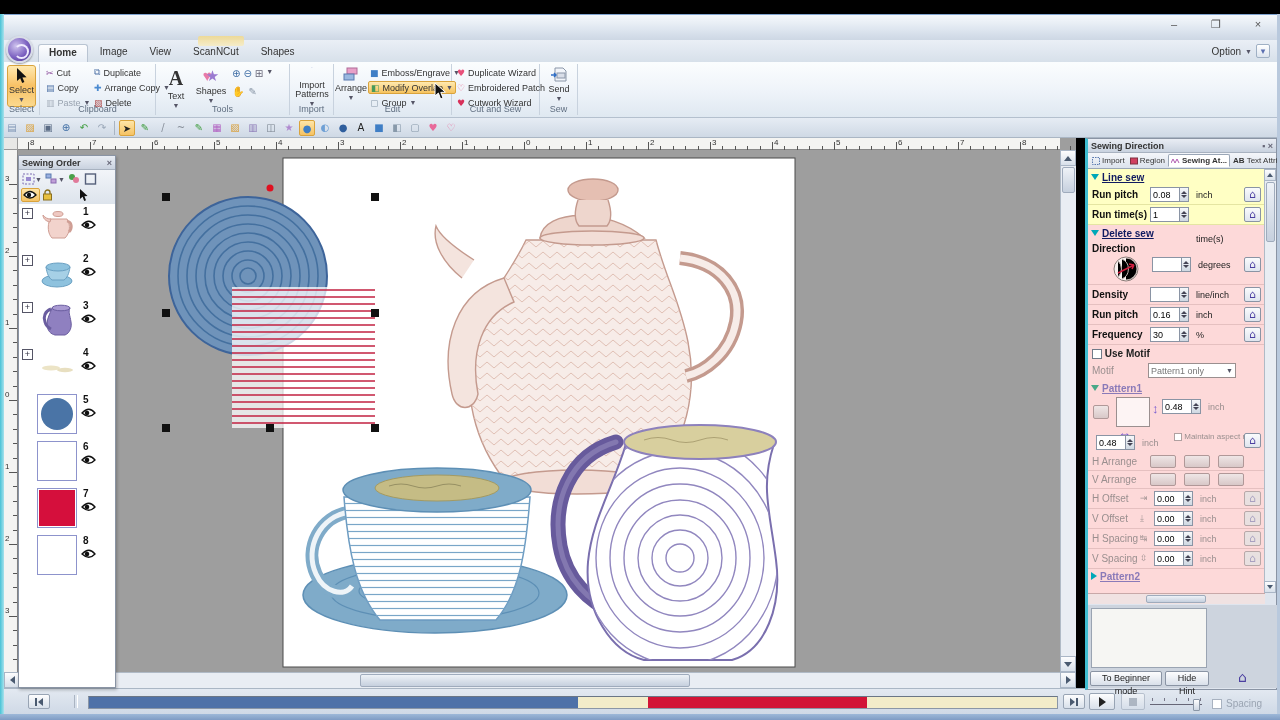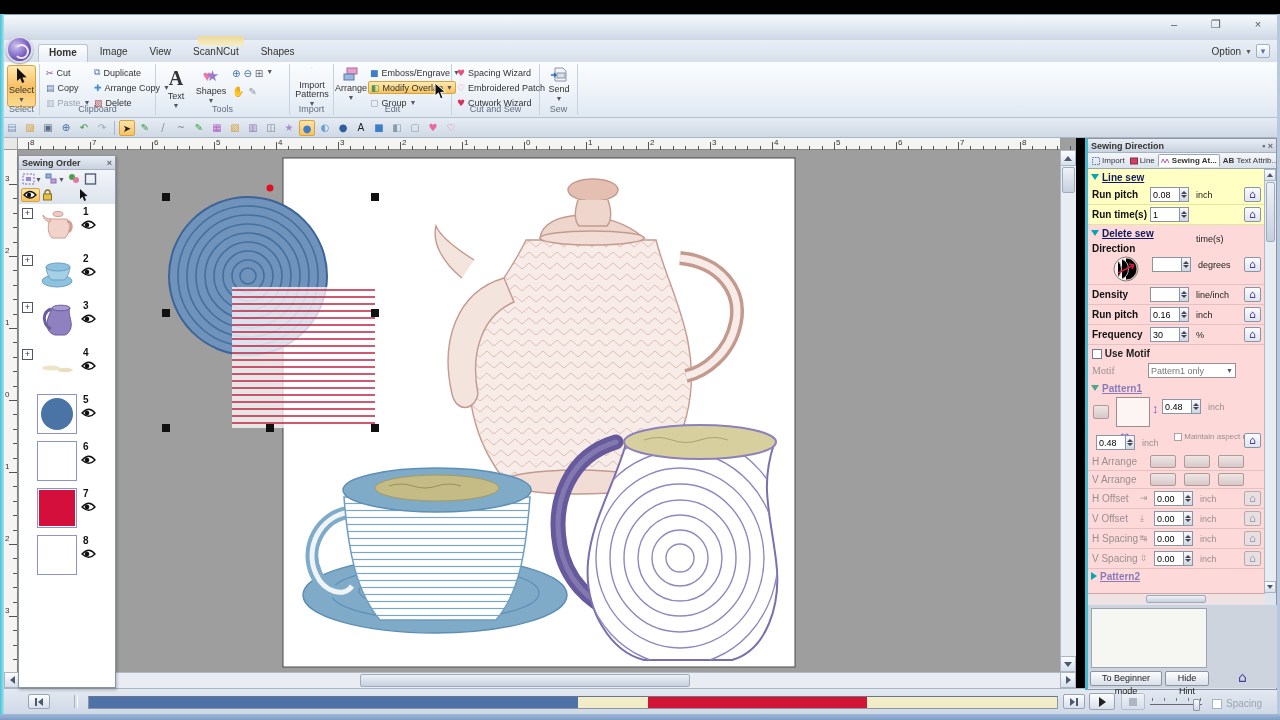--- a/index.html
+++ b/index.html
@@ -331,21 +331,21 @@
       <span class="glyph" style="color:#8899aa">▢</span>
       <span>Group</span>
       <span class="drop">▼</span>
       </div>
     <div class="rglabel">Edit</div>
   </div>
 
   <div class="rgroup" style="left:452px; width:88px;">
     <div class="smallbtn" style="left:3px; top:2px;">
       <span class="glyph" style="color:#e8507a">♥</span>
-      <span>Spacing Wizard</span>
+      <span>Duplicate Wizard</span>
       </div>
     <div class="smallbtn" style="left:3px; top:17px;">
       <span class="glyph" style="color:#e87a9a">♡</span>
       <span>Embroidered Patch</span>
       </div>
     <div class="smallbtn" style="left:3px; top:32px;">
       <span class="glyph" style="color:#d8305a">♥</span>
       <span>Cutwork Wizard</span>
       </div>
     <div class="rglabel">Cut and Sew</div>
@@ -876,21 +876,21 @@
     <span class="attr-tab">
       <svg width="8" height="8" viewBox="0 0 8 8">
           <rect x="0.5" y="0.5" width="7" height="7" fill="none" stroke="#5a7ab0" stroke-dasharray="1.5 1"></rect>
         </svg>
       <span>Import</span>
       </span>
     <span class="attr-tab">
       <svg width="8" height="8" viewBox="0 0 8 8">
           <rect x="0.5" y="1" width="7" height="6" fill="#d04060" stroke="#803040"></rect>
         </svg>
-      <span>Line</span>
+      <span>Region</span>
       </span>
     <span class="attr-tab active">
       <svg width="9" height="8" viewBox="0 0 9 8">
           <path d="M0,6 L2,2 L4,6 L6,2 L8,6" stroke="#b05ab0" fill="none"></path>
         </svg>
       <span>Sewing At...</span>
       </span>
     <span class="attr-tab">
       <b>AB</b>
       <span>Text Attrib...</span>
@@ -988,21 +988,21 @@
         </span>
       <span class="unit" style="left:108px;">%</span>
       <span class="housebtn">⌂</span>
     </div>
 
     <div style="position:relative; height:17px; padding:3px 0 0 4px;">
       <span class="checkbox"></span>
       <b style="">Use Motif</b>
     </div>
     <div style="position:relative; height:19px;">
-      <span class="alabel gray" style="top:3px;font-family:Liberation Serif, serif;">Motif</span>
+      <span class="alabel gray" style="top:3px;">Motif</span>
       <span style="position:absolute; left:60px; top:1px; width:88px; height:15px; background:#fff;
         border:1px solid #9a8f8f; display:flex; align-items:center; justify-content:space-between;
         padding:0 2px; color:#777; font-size:9px;">
         <span>Pattern1 only</span>
         <span class="drop">▼</span>
       </span>
     </div>
 
     <div style="position:relative; height:14px; padding-left:3px; display:flex; align-items:center; gap:3px;">
       <span class="ttri" style="border-top-color:#4aa888;"></span>

